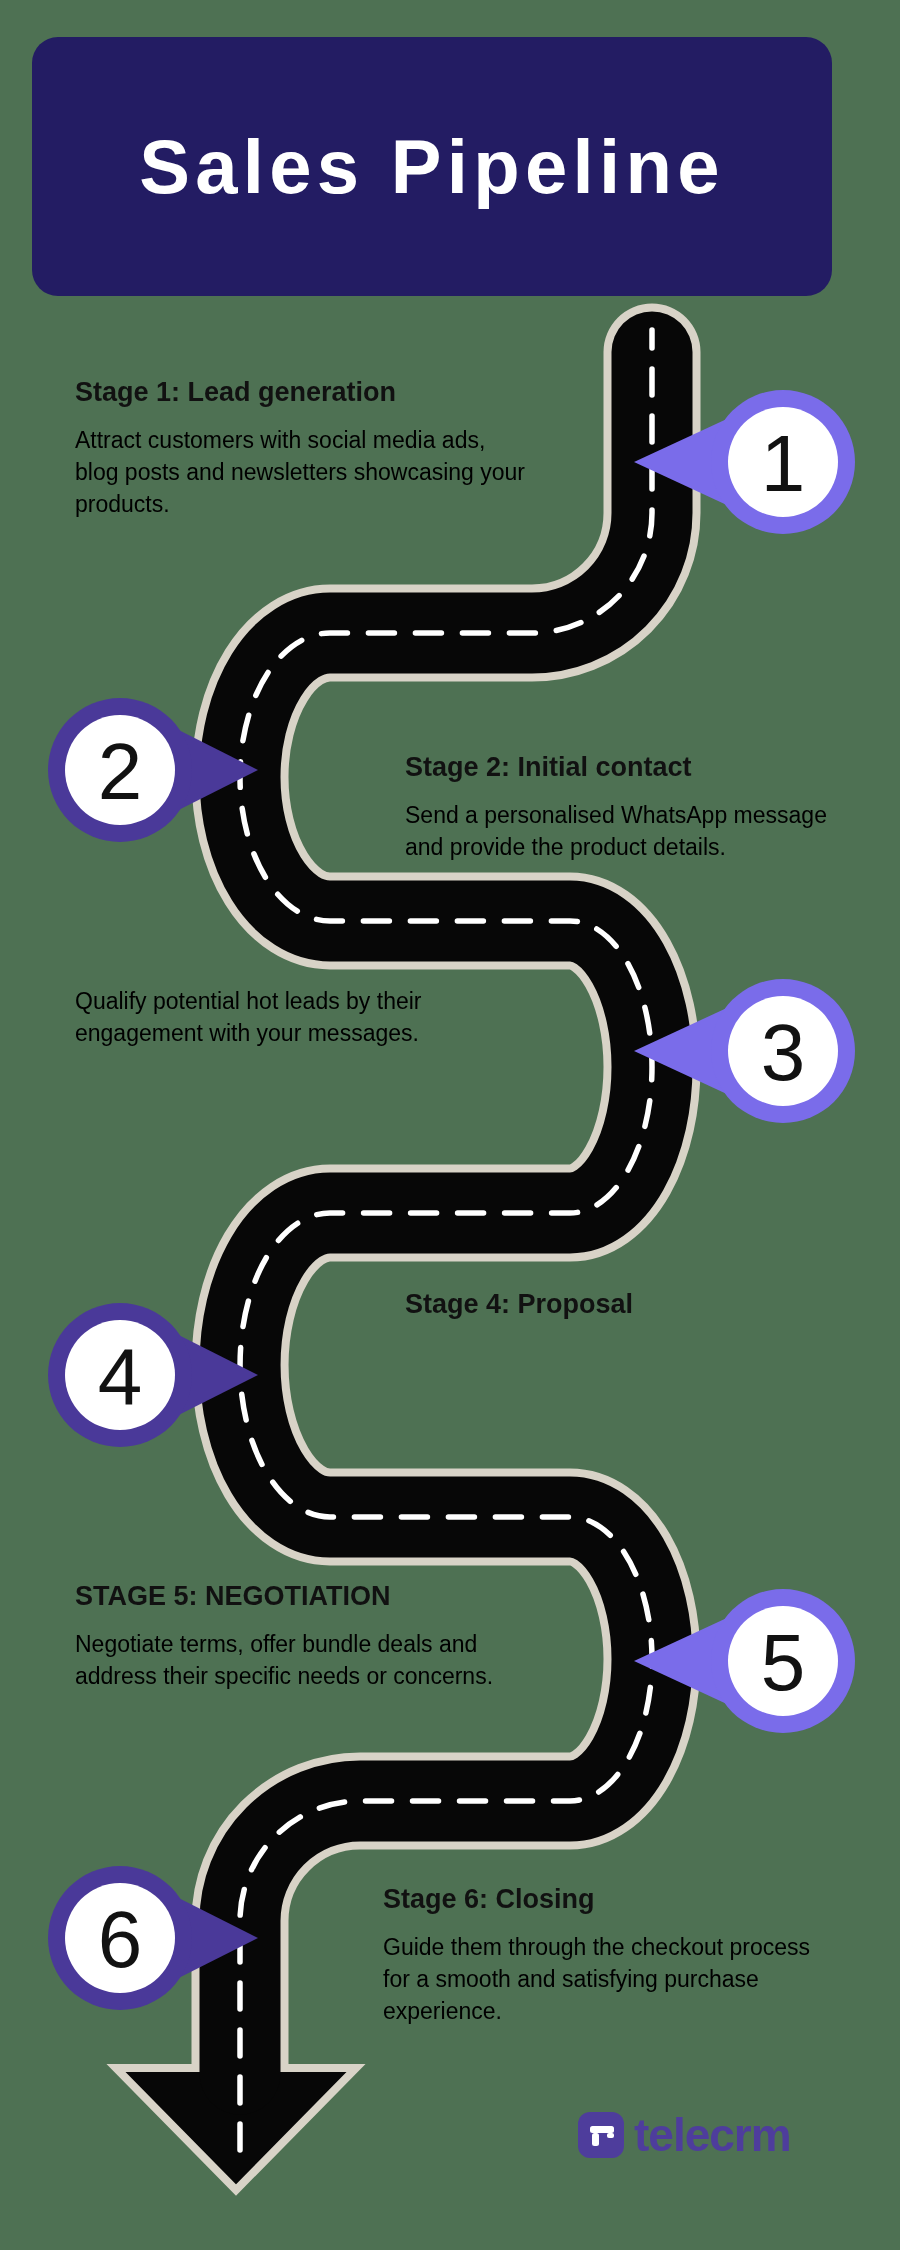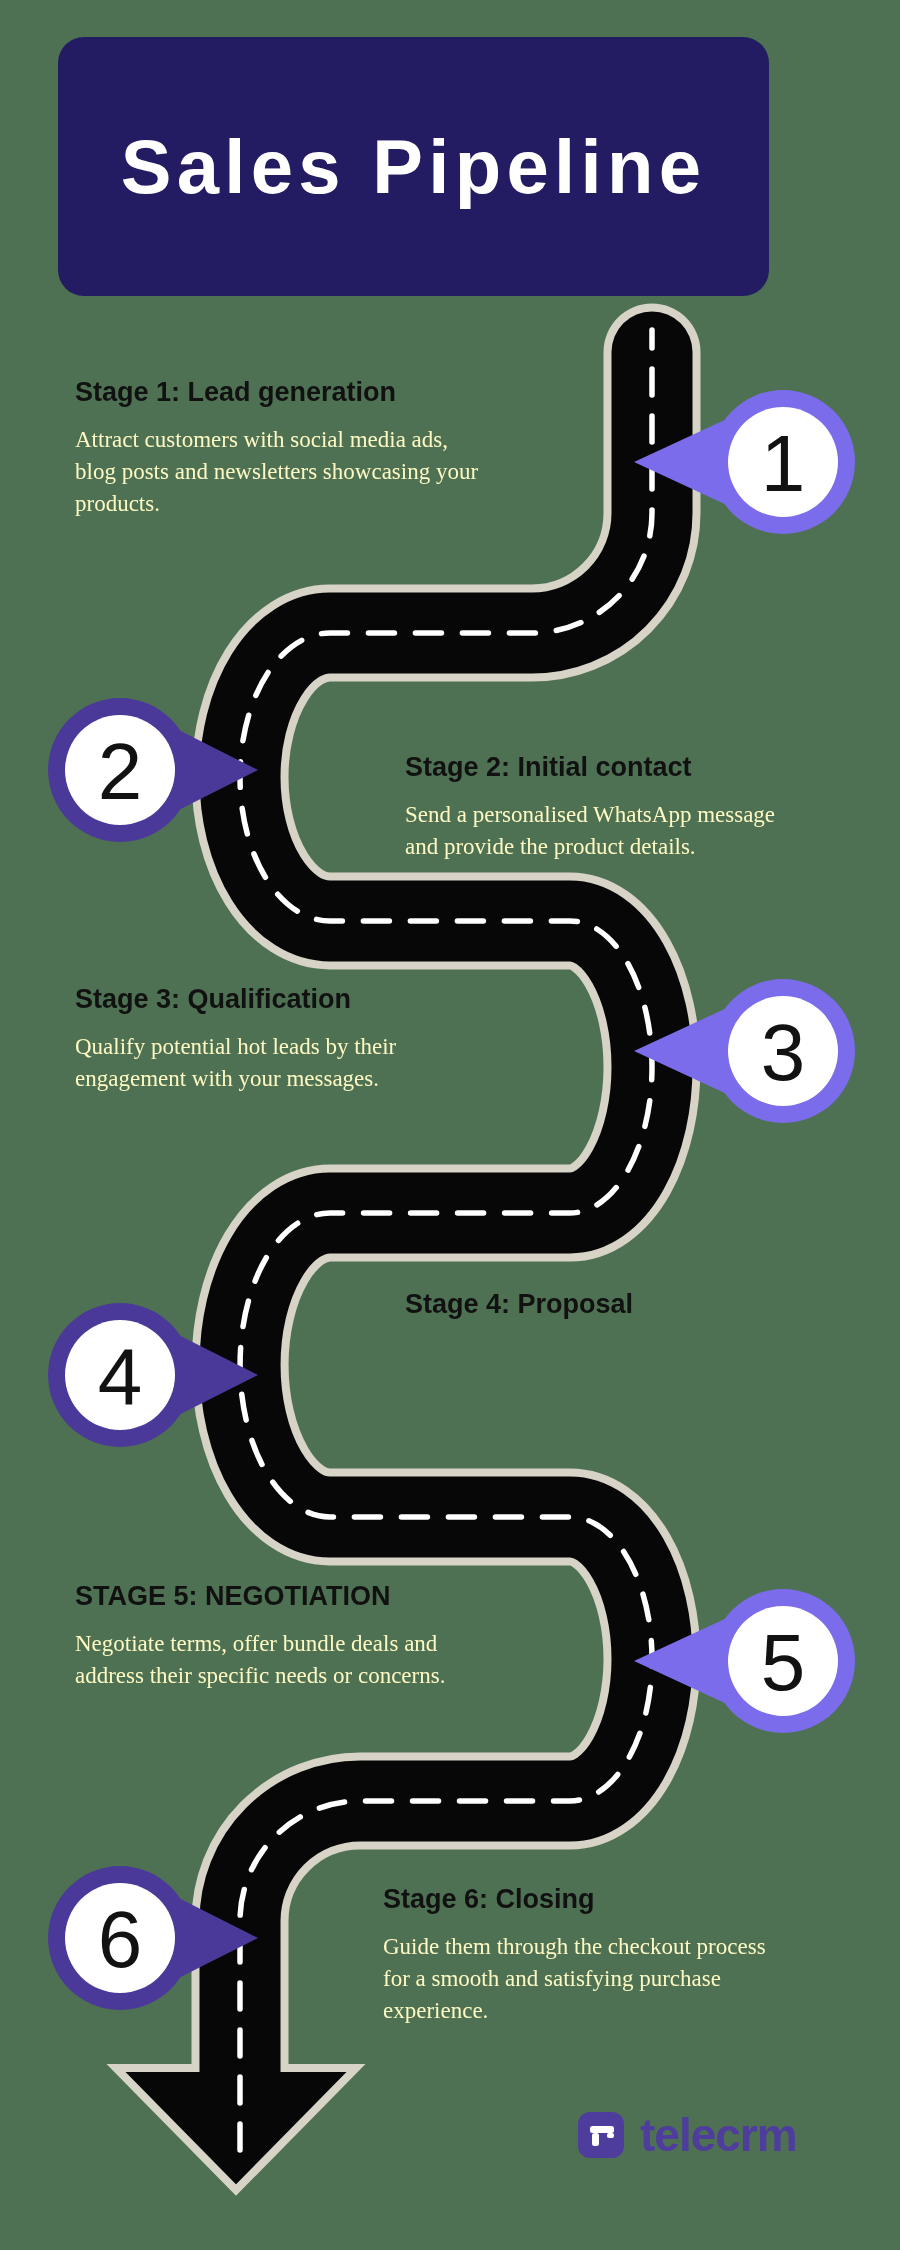--- a/index.html
+++ b/index.html
@@ -1,46 +1,46 @@
 <!DOCTYPE html>
 <html><head>
 <meta charset="utf-8">
 <style>
   html,body{margin:0;padding:0;}
   body{font-family:"Liberation Sans", sans-serif;}
   .canvas{position:relative;width:900px;height:2250px;background:#4E7153;overflow:hidden;}
   .road-svg{position:absolute;left:0;top:0;width:900px;height:2250px;}
   .title-box{
-    position:absolute;left:58px;top:37px;width:711px;height:259px;
+    position:absolute;left:32px;top:37px;width:800px;height:259px;
     background:#231C63;border-radius:26px;
     display:flex;flex-direction:column;align-items:center;justify-content:center;
     gap:8px;
   }
   .title-line{
     color:#FFFFFF;font-size:76px;font-weight:bold;letter-spacing:.07em;
     line-height:1.1;white-space:pre;
   }
   .stage{position:absolute;width:480px;}
   .stage h2{
     margin:0 0 16px 0;font-size:27px;font-weight:bold;color:#111111;
     letter-spacing:0;line-height:1.1;white-space:pre;
   }
   .stage p{
-    margin:0;font-size:23px;color:#fef9c3;line-height:32px;white-space:pre;font-family:Liberation Serif, serif;
+    margin:0;font-size:23px;color:#000000;line-height:32px;white-space:pre;
   }
   .stage-1{left:75px;top:378px;}
   .stage-2{left:405px;top:753px;}
   .stage-3{left:75px;top:985px;}
   .stage-4{left:405px;top:1290px;}
   .stage-5{left:75px;top:1582px;}
   .stage-6{left:383px;top:1885px;}
   .pin-number{
     font-family:"Liberation Sans", sans-serif;font-size:80px;font-weight:400;fill:#121212;
   }
-  .logo{position:absolute;left:578px;top:2110px;display:flex;align-items:center;gap:16px;}
+  .logo{position:absolute;left:578px;top:2110px;display:flex;align-items:center;gap:10px;}
   .logo-text{
     color:#4E3D9C;font-size:46px;font-weight:bold;letter-spacing:-1px;line-height:50px;
   }
 </style>
 </head>
 <body>
 
 <div class="canvas">
 
   <svg class="road-svg" viewBox="0 0 900 2250">
@@ -120,21 +120,20 @@
     <p>Attract customers with social media ads,
 blog posts and newsletters showcasing your
 products.</p>
   </div>
   <div class="stage stage-2">
     <h2>Stage 2: Initial contact</h2>
     <p>Send a personalised WhatsApp message
 and provide the product details.</p>
   </div>
   <div class="stage stage-3">
-    <h2>Stage 3: Qualification</h2>
     <p>Qualify potential hot leads by their
 engagement with your messages.</p>
   </div>
   <div class="stage stage-4">
     <h2>Stage 4: Proposal</h2>
   </div>
   <div class="stage stage-5">
     <h2>STAGE 5: NEGOTIATION</h2>
     <p>Negotiate terms, offer bundle deals and
 address their specific needs or concerns.</p>

